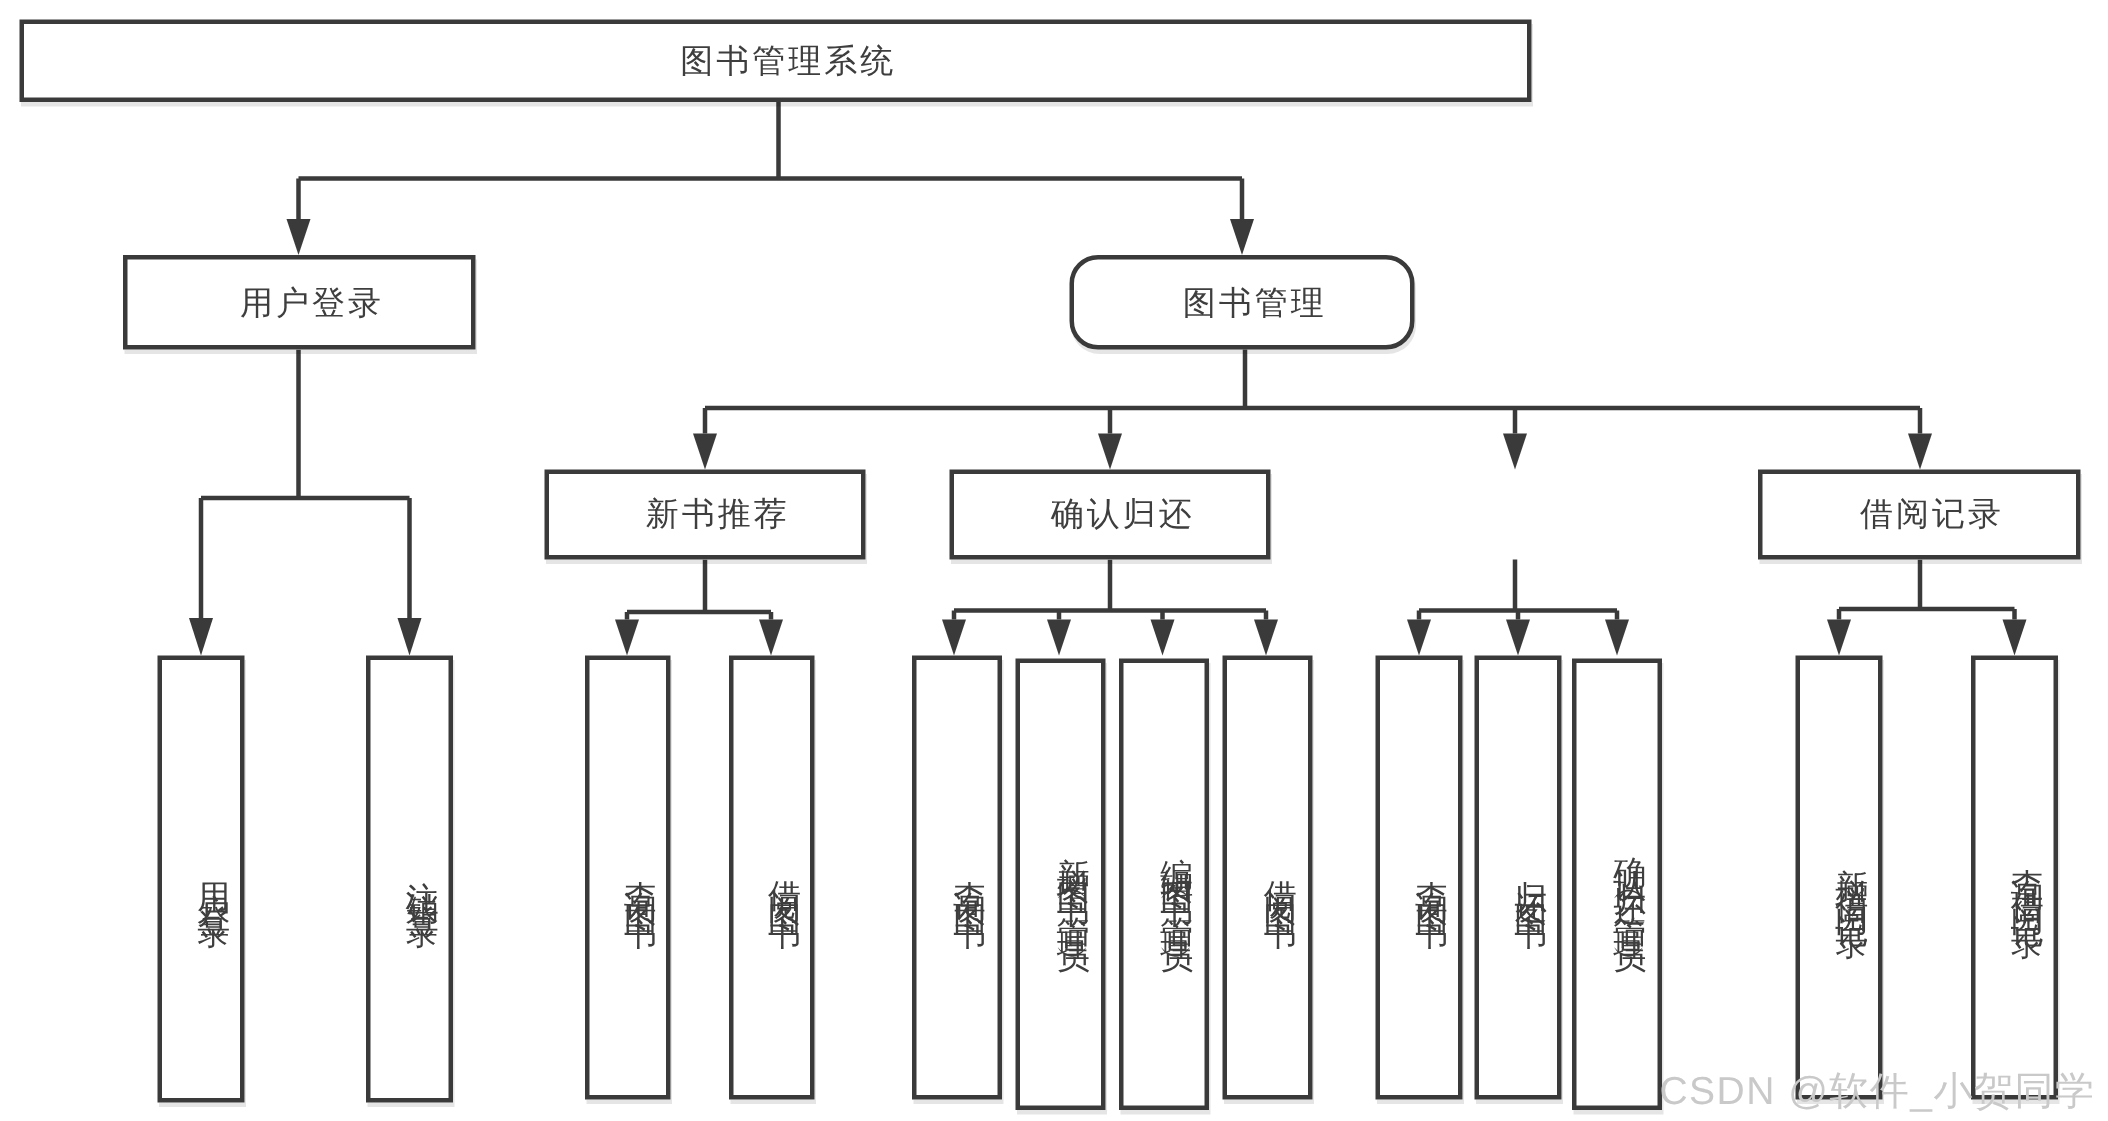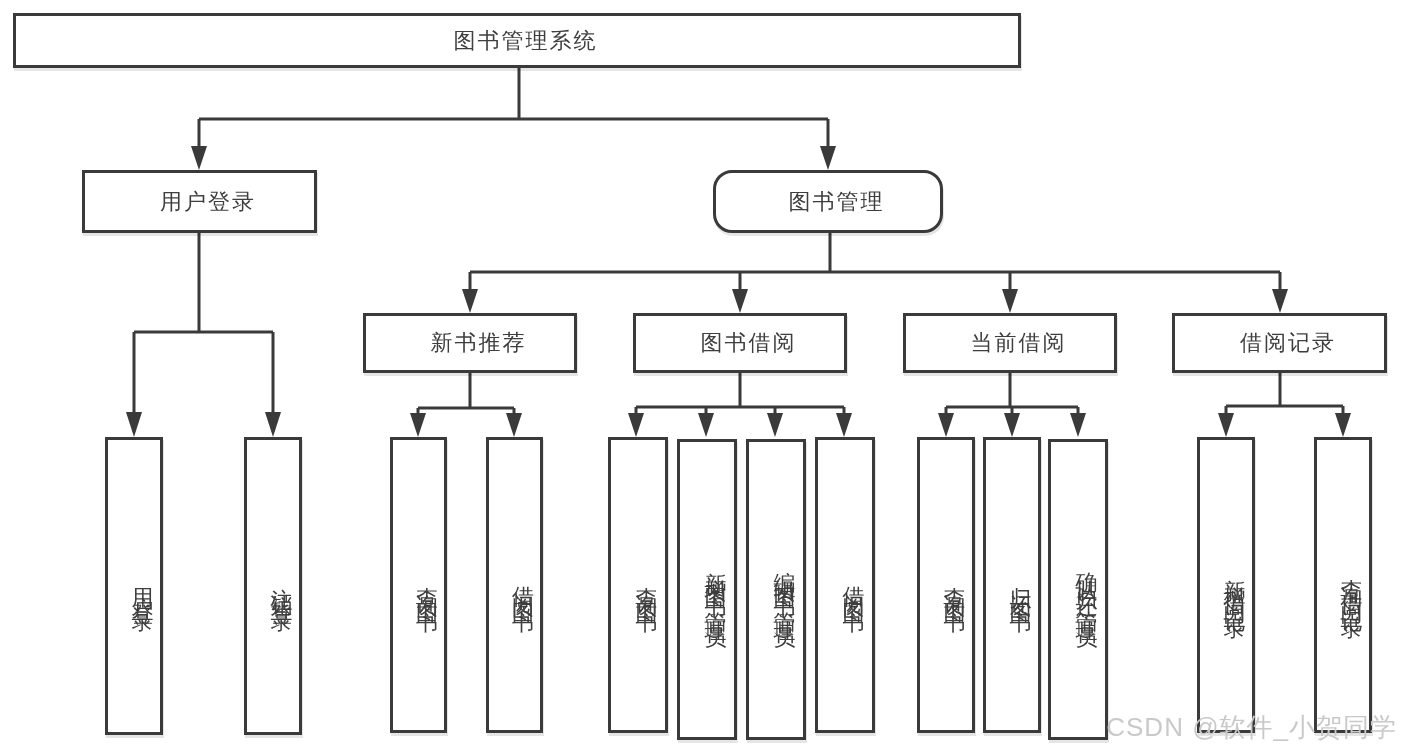--- a/index.html
+++ b/index.html
@@ -102,24 +102,21 @@
     <span class="hlabel">用户登录</span>
   </div>
   <div class="box" style="left:713px; top:170px; width:230px; height:63px;border-radius:19px;">
     <span class="hlabel">图书管理</span>
   </div>
 
   <div class="box" style="left:363px; top:313px; width:214px; height:60px;">
     <span class="hlabel">新书推荐</span>
   </div>
   <div class="box" style="left:633px; top:313px; width:214px; height:60px;">
-    <span class="hlabel">图书借阅</span>
-  </div>
-  <div class="box" style="left:903px; top:313px; width:214px; height:60px;">
-    <span class="hlabel">当前借阅</span>
+    <span class="hlabel">确认归还</span>
   </div>
   <div class="box" style="left:1172px; top:313px; width:215px; height:60px;">
     <span class="hlabel">借阅记录</span>
   </div>
 
   <div class="box" style="left:105px; top:437px; width:58px; height:298px;">
     <span class="vlabel">用户登录</span>
   </div>
   <div class="box" style="left:244px; top:437px; width:58px; height:298px;">
     <span class="vlabel">注销登录</span>

